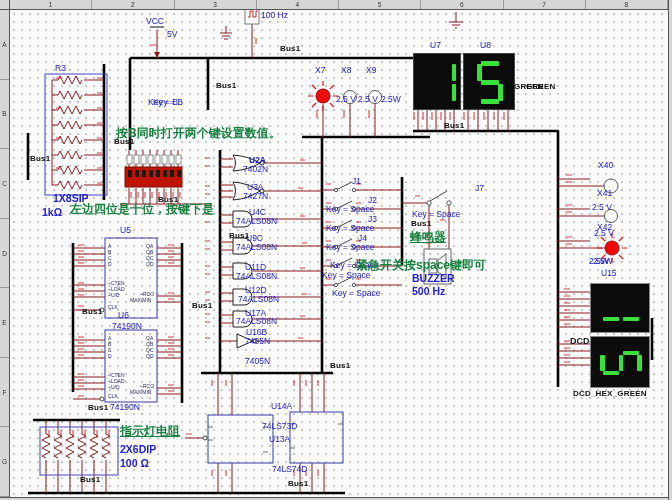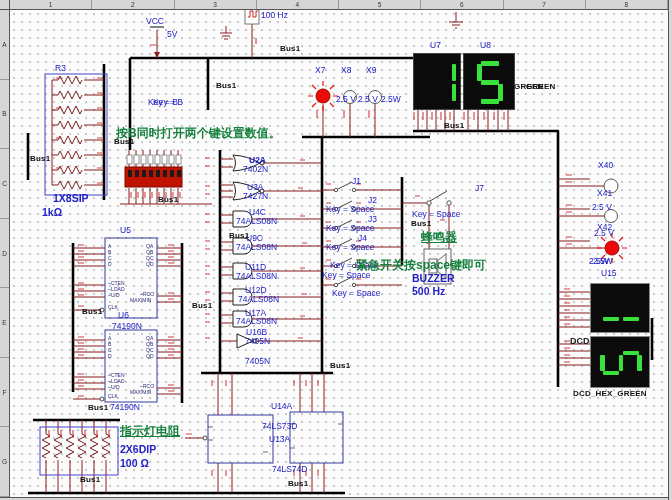--- a/index.html
+++ b/index.html
@@ -226,20 +226,21 @@
     <span class="lbl b" style="left: 55px; top: 64px;">R3</span>
       <span class="lbl bb" style="left: 42px; top: 193px; margin-left: 11px;">1X8SIP</span>
       <span class="lbl bb" style="left: 42px; top: 207px;">1kΩ</span>
       <span class="lbl b" style="left: 146px; top: 17px;">VCC</span>
       <span class="lbl b" style="left: 167px; top: 30px;">5V</span>
       <span class="lbl b" style="left: 243px; top: -2px;">U10</span>
       <span class="lbl b" style="left: 261px; top: 11px;">100 Hz</span>
       <span class="lbl b" style="left: 148px; top: 98px;">Key = B</span>
       <span class="lbl b" style="left: 153px; top: 98px;">Key = B</span>
       <span class="lbl cn" style="left: 116px; top: 127px;">按B同时打开两个键设置数值。</span>
+      <span class="lbl cn" style="left: 70px; top: 203px;">左边四位是十位，按键下是</span>
       <span class="lbl b" style="left: 120px; top: 226px;">U5</span>
       <span class="lbl b" style="left: 118px; top: 311px;">U6</span>
       <span class="lbl b" style="left: 112px; top: 322px;">74190N</span>
       <span class="lbl b" style="left: 110px; top: 403px;">74190N</span>
       <span class="lbl cn" style="left: 120px; top: 425px; text-decoration: underline;">指示灯电阻</span>
       <span class="lbl bb" style="left: 120px; top: 444px;">2X6DIP</span>
       <span class="lbl bb" style="left: 120px; top: 458px;">100 Ω</span>
       <span class="lbl b" style="left: 249px; top: 156px; font-weight: bold;">U2A</span>
       <span class="lbl b" style="left: 243px; top: 165px;">7402N</span>
       <span class="lbl b" style="left: 247px; top: 183px;">U3A</span>
@@ -262,21 +263,21 @@
       <span class="lbl b" style="left: 326px; top: 205px;">Key = Space</span>
       <span class="lbl b" style="left: 368px; top: 215px;">J3</span>
       <span class="lbl b" style="left: 326px; top: 224px;">Key = Space</span>
       <span class="lbl b" style="left: 358px; top: 234px;">J4</span>
       <span class="lbl b" style="left: 326px; top: 243px;">Key = Space</span>
       <span class="lbl b" style="left: 330px; top: 261px;">Key = Space</span>
       <span class="lbl b" style="left: 322px; top: 271px;">Key = Space</span>
       <span class="lbl b" style="left: 332px; top: 289px;">Key = Space</span>
       <span class="lbl b" style="left: 475px; top: 184px;">J7</span>
       <span class="lbl b" style="left: 412px; top: 210px;">Key = Space</span>
-      <span class="lbl cn" style="left: 421px; top: 231px; text-decoration: underline;">蜂鸣器</span>
+      <span class="lbl cn" style="left: 410px; top: 231px; text-decoration: underline;">蜂鸣器</span>
       <span class="lbl cn" style="left: 356px; top: 259px;">紧急开关按space键即可</span>
       <span class="lbl bb" style="left: 412px; top: 273px;">BUZZER</span>
       <span class="lbl bb" style="left: 412px; top: 286px;">500 Hz</span>
       <span class="lbl b" style="left: 315px; top: 66px;">X7</span>
       <span class="lbl b" style="left: 341px; top: 66px;">X8</span>
       <span class="lbl b" style="left: 366px; top: 66px;">X9</span>
       <span class="lbl b" style="left: 336px; top: 95px;">2.5 V</span>
       <span class="lbl b" style="left: 358px; top: 95px;">2.5 V</span>
       <span class="lbl b" style="left: 381px; top: 95px;">2.5W</span>
       <span class="lbl b" style="left: 430px; top: 41px;">U7</span>

